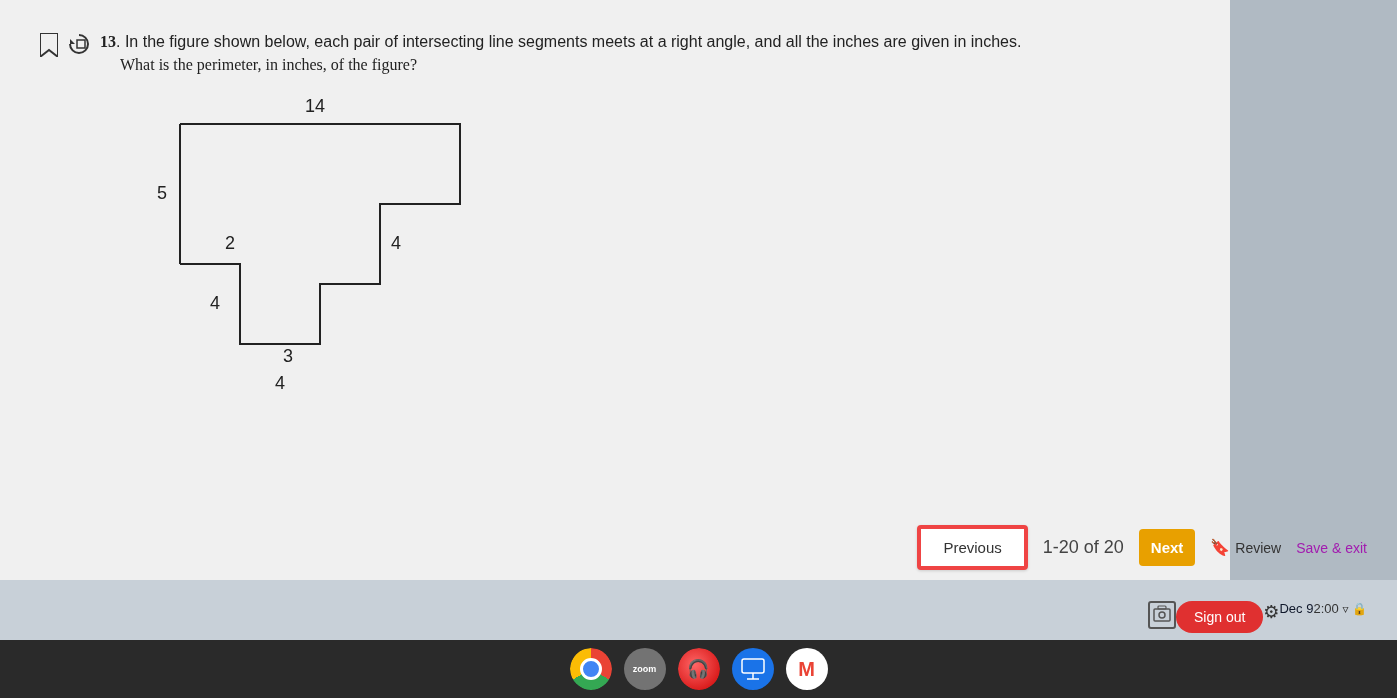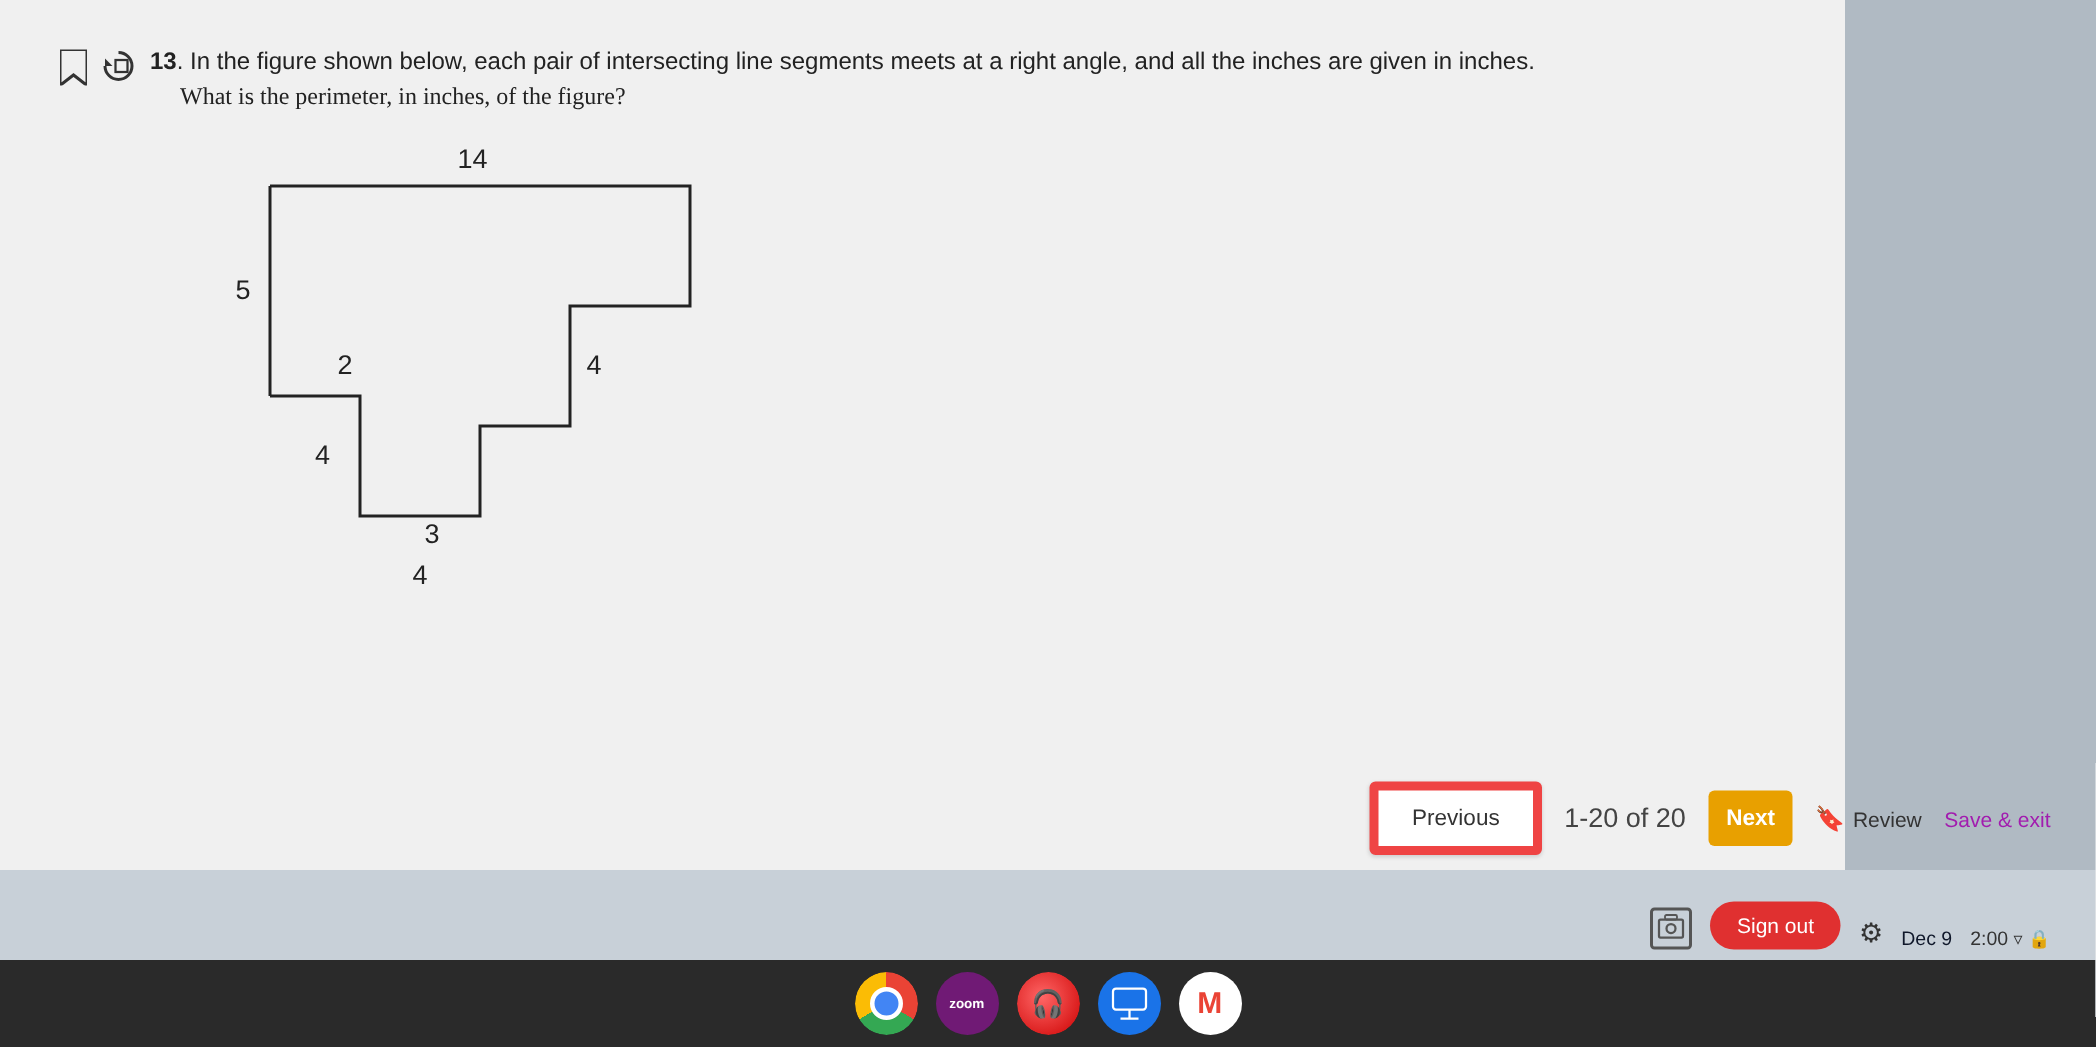--- a/index.html
+++ b/index.html
@@ -48,21 +48,21 @@
       right: 0;
       display: flex;
       align-items: center;
       justify-content: flex-end;
       padding: 10px 30px;
       gap: 15px;
     }
 
     .btn-previous {
       background: #fff;
-      border: 6px solid #ef4444;
+      border: 4px solid #ef4444;
       border-radius: 4px;
       padding: 10px 22px;
       font-size: 15px;
       color: #333;
       cursor: pointer;
       box-shadow: 0 1px 3px rgba(0,0,0,0.15);
     }
 
     .pagination-text {
       font-size: 18px;
@@ -99,22 +99,21 @@
       color: #a21caf;
       cursor: pointer;
     }
 
     
     .nav-bar-2 {
       position: absolute;
       bottom: 65px;
       right: 30px;
       display: flex;
-      align-items: flex-end;
-      gap: 12px;
+      align-items: flex-start;
     }
 
     .screenshot-icon {
       width: 28px;
       height: 28px;
       border: 2px solid #555;
       border-radius: 3px;
       position: relative;
       display: flex;
       align-items: center;
@@ -187,21 +186,21 @@
       height: 16px;
       border-radius: 50%;
       background: #4285f4;
       border: 3px solid #fff;
     }
 
     .zoom-icon {
       width: 42px;
       height: 42px;
       border-radius: 12px;
-      background: #701a75;
+      background: #737373;
       display: flex;
       align-items: center;
       justify-content: center;
       color: white;
       font-size: 9px;
       font-weight: bold;
     }
 
     .red-app-icon {
       width: 42px;
@@ -261,21 +260,21 @@
     <div style="width:22px;height:22px;margin-top:3px;flex-shrink:0;">
       <svg width="22" height="22" viewBox="0 0 22 22">
         <path d="M11 2 A9 9 0 1 1 2 11" fill="none" stroke="#333" stroke-width="2"></path>
         <polygon points="2,6 2,11 7,11" fill="#333"></polygon>
         <rect x="9" y="7" width="8" height="8" fill="none" stroke="#333" stroke-width="1.5"></rect>
       </svg>
     </div>
 
     <div>
       <div style="font-size:16px;color:#222;line-height:1.5;">
-        <span class="question-number" style="font-weight:bold;">13</span><span>. </span><span>In the figure shown below, each pair of intersecting line segments meets at a right angle, and all the inches are given in inches.</span>
+        <span class="question-number" style="font-weight:bold;font-family:Liberation Serif, serif;">13</span><span>. </span><span>In the figure shown below, each pair of intersecting line segments meets at a right angle, and all the inches are given in inches.</span>
       </div>
       <div style="font-size:16px;color:#222;margin-left:20px;margin-top:2px;font-family:Liberation Serif, serif;">
         <span>What is the perimeter, in inches, of the figure?</span>
       </div>
     </div>
   </div>
 
   <div class="figure-container">
     <svg width="420" height="340" viewBox="0 0 420 340">
 

